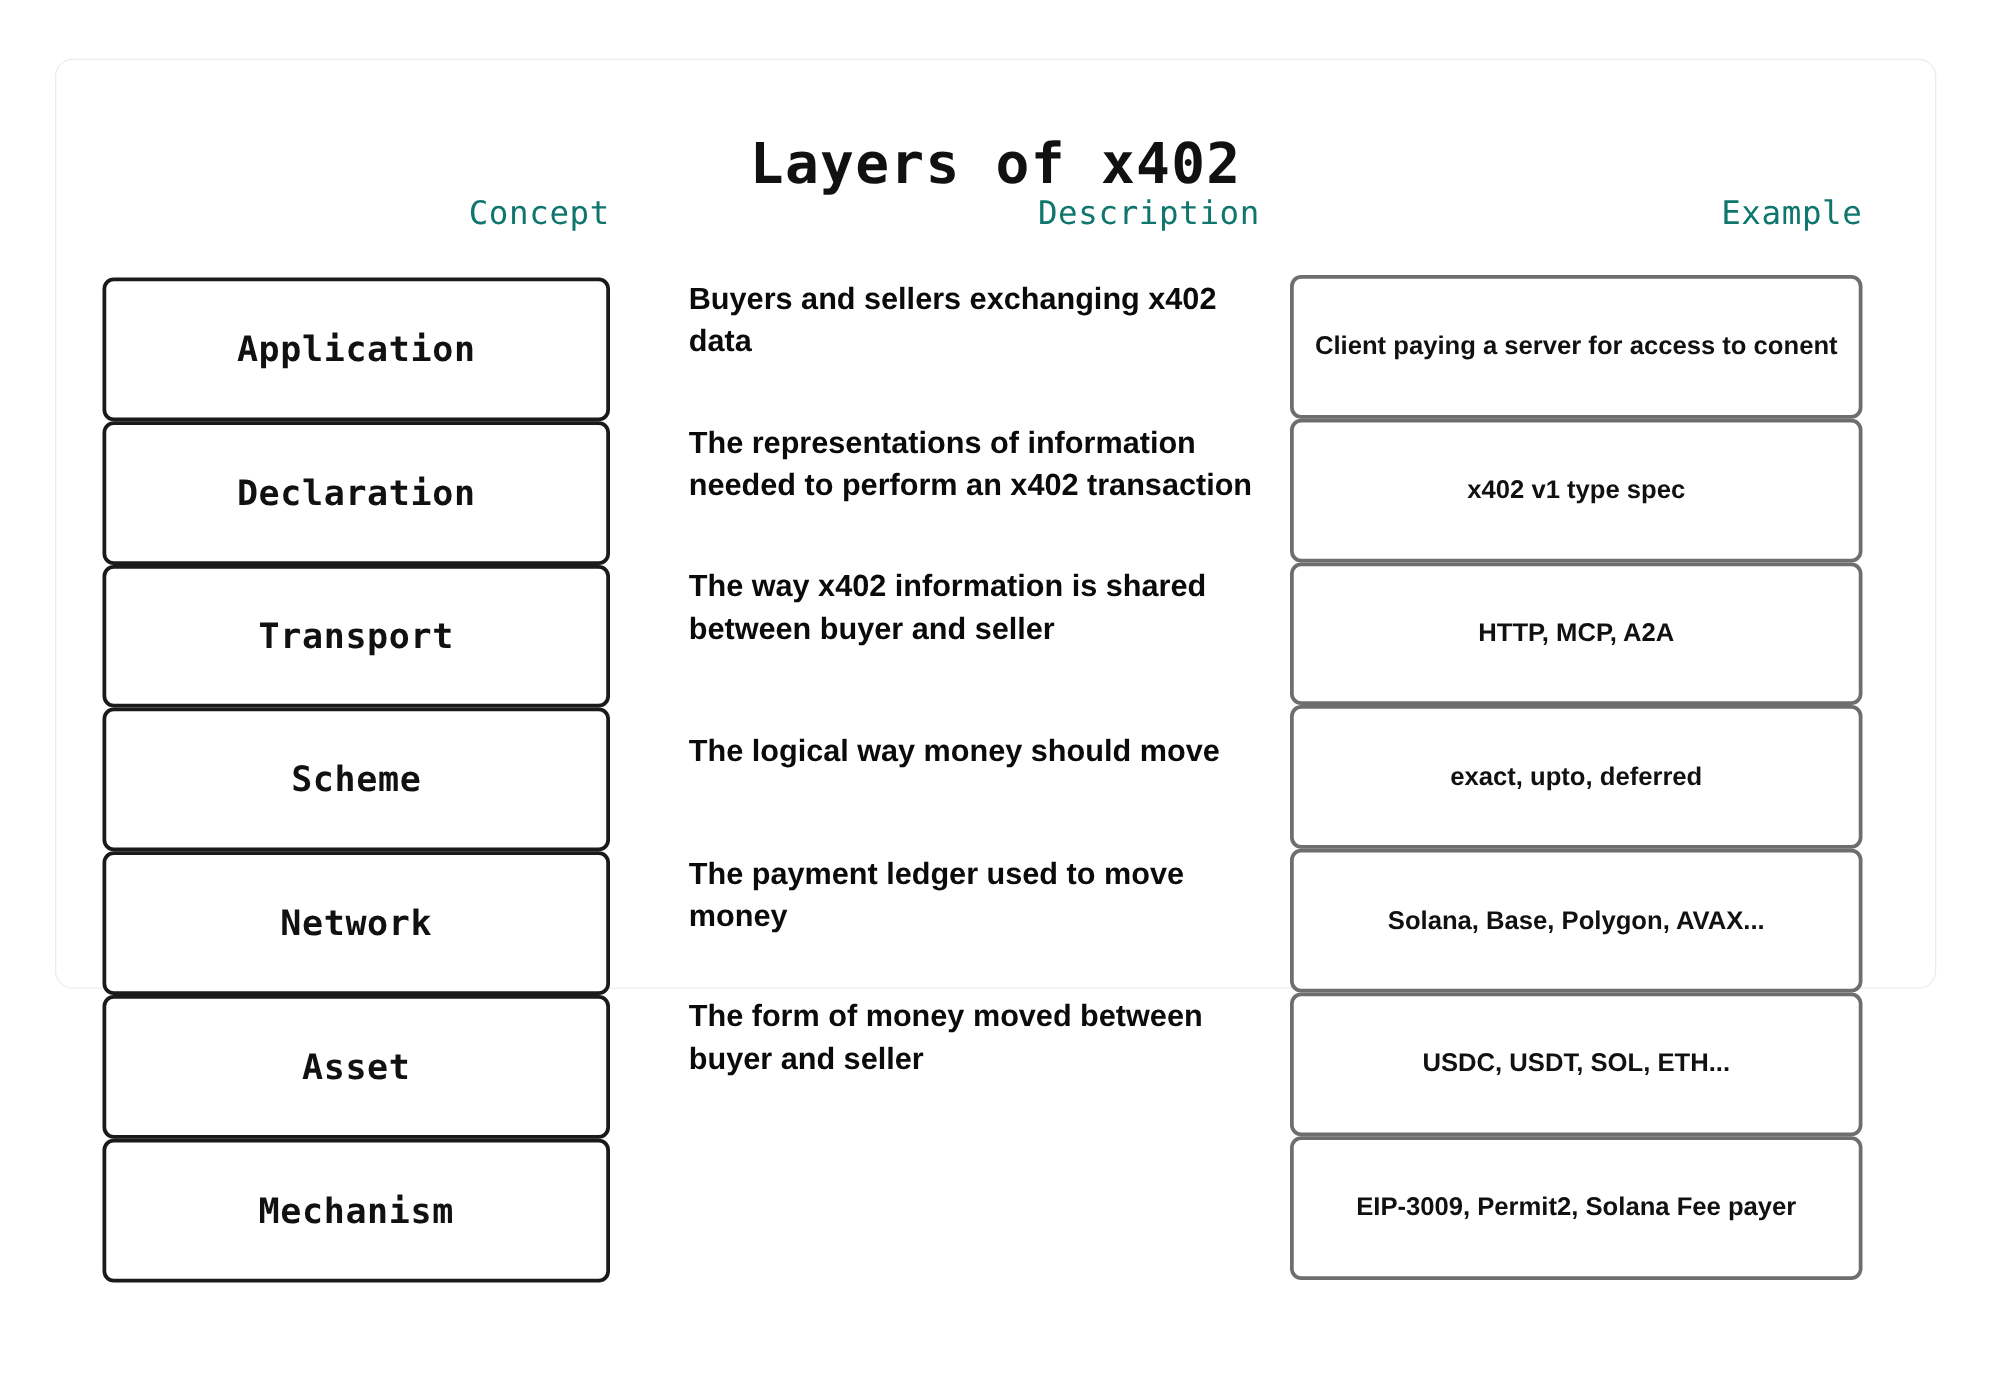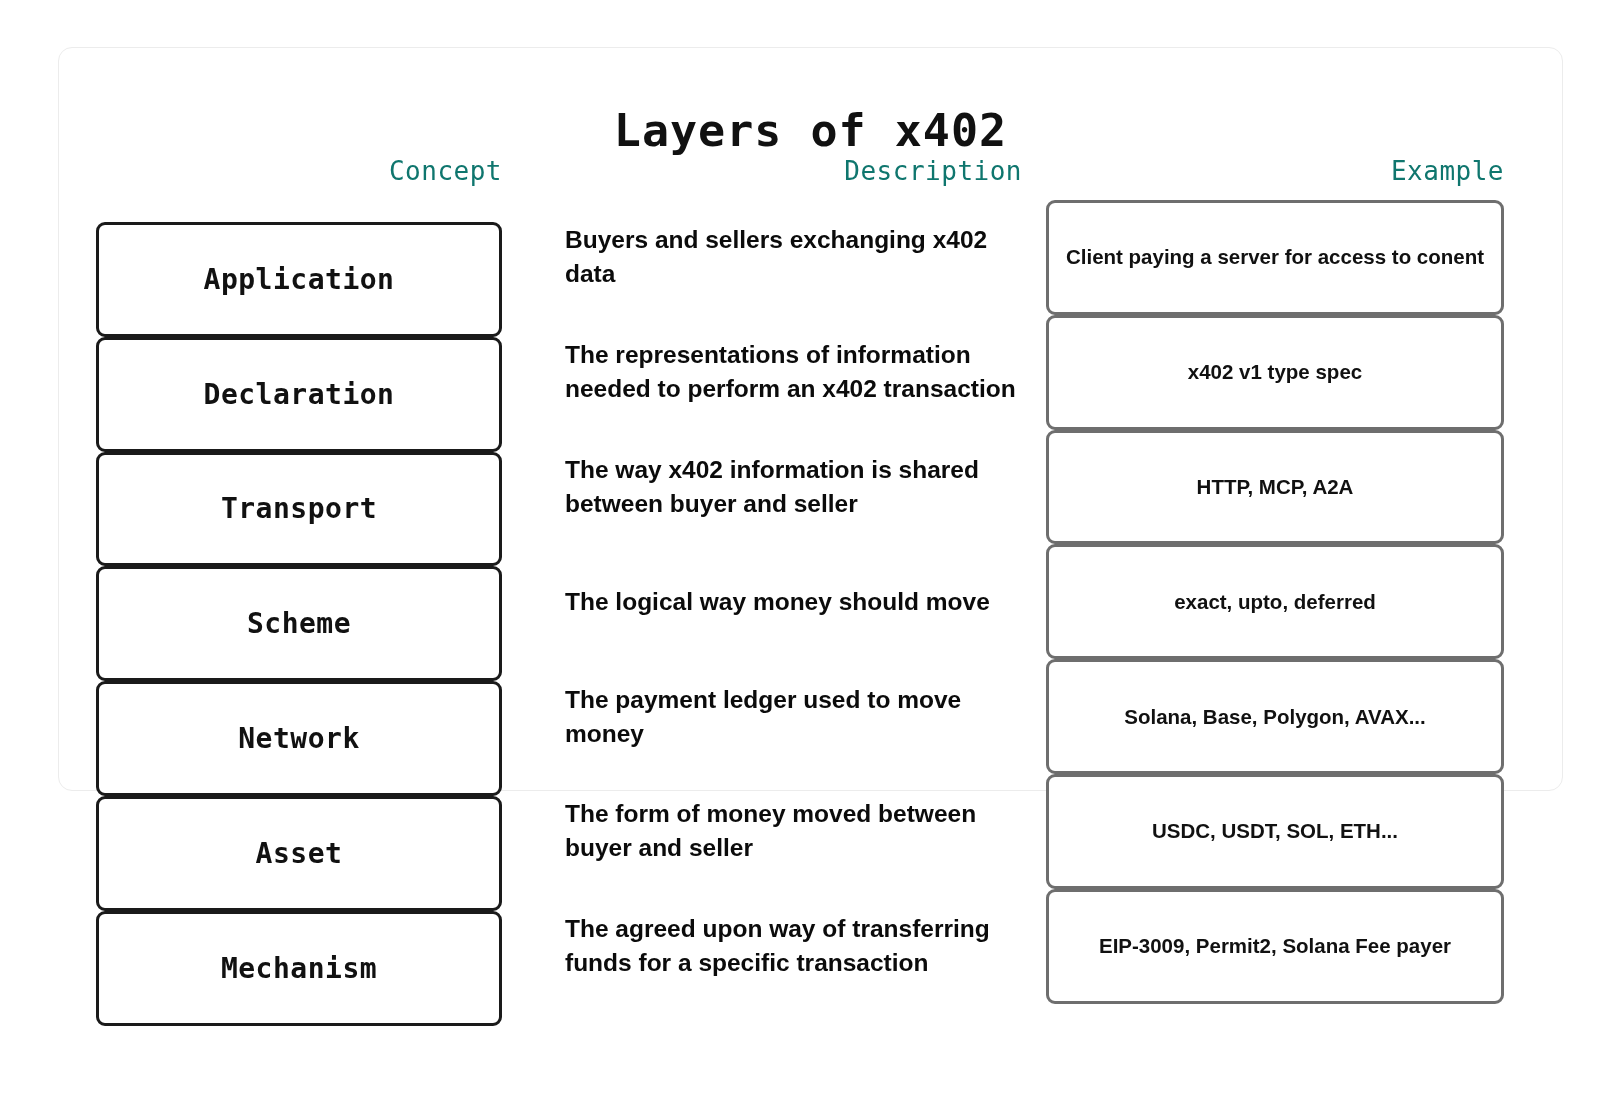--- a/index.html
+++ b/index.html
@@ -9,21 +9,21 @@
   body {
     width: 1600px;
     height: 1112px;
     background: #ffffff;
     font-family: "Liberation Sans", sans-serif;
     overflow: hidden;
   }
 
   .card {
     position: absolute;
-    left: 58px;
+    left: 44px;
     top: 47px;
     width: 1505px;
     height: 744px;
     border: 1.5px solid #ececec;
     border-radius: 14px;
     background: #ffffff;
     box-sizing: border-box;
   }
 
   .title {
@@ -128,20 +128,21 @@
     border-radius: 9px;
     background: #ffffff;
     display: flex;
     align-items: center;
     justify-content: center;
     text-align: center;
     font-size: 20.5px;
     font-weight: bold;
     color: #111111;
     padding: 0 10px;
+    margin-top: 20px;
   }
 </style>
 </head>
 <body>
 
 <div class="card">
 
   <div class="title">Layers of x402</div>
 
   <div class="grid">
@@ -159,21 +160,20 @@
         <div class="concept-box" style="top: 574px;">Asset</div>
         <div class="concept-box" style="top: 688.8px;">Mechanism</div>
       </div>
     <div class="desc-stack">
         <div class="desc-cell" style="top: 0px;">Buyers and sellers exchanging x402 data</div>
         <div class="desc-cell" style="top: 114.8px;">The representations of information needed to perform an x402 transaction</div>
         <div class="desc-cell" style="top: 229.6px;">The way x402 information is shared between buyer and seller</div>
         <div class="desc-cell" style="top: 344.4px;">The logical way money should move</div>
         <div class="desc-cell" style="top: 459.2px;">The payment ledger used to move money</div>
         <div class="desc-cell" style="top: 574px;">The form of money moved between buyer and seller</div>
-        <div class="desc-cell" style="top: 688.8px;">The agreed upon way of transferring funds for a specific transaction</div>
       </div>
     <div class="example-stack">
         <div class="example-box" style="top: 0px;">Client paying a server for access to conent</div>
         <div class="example-box" style="top: 114.8px;">x402 v1 type spec</div>
         <div class="example-box" style="top: 229.6px;">HTTP, MCP, A2A</div>
         <div class="example-box" style="top: 344.4px;">exact, upto, deferred</div>
         <div class="example-box" style="top: 459.2px; text-align: center;">Solana, Base, Polygon, AVAX...</div>
         <div class="example-box" style="top: 574px;">USDC, USDT, SOL, ETH...</div>
         <div class="example-box" style="top: 688.8px;">EIP-3009, Permit2, Solana Fee payer</div>
       </div>

